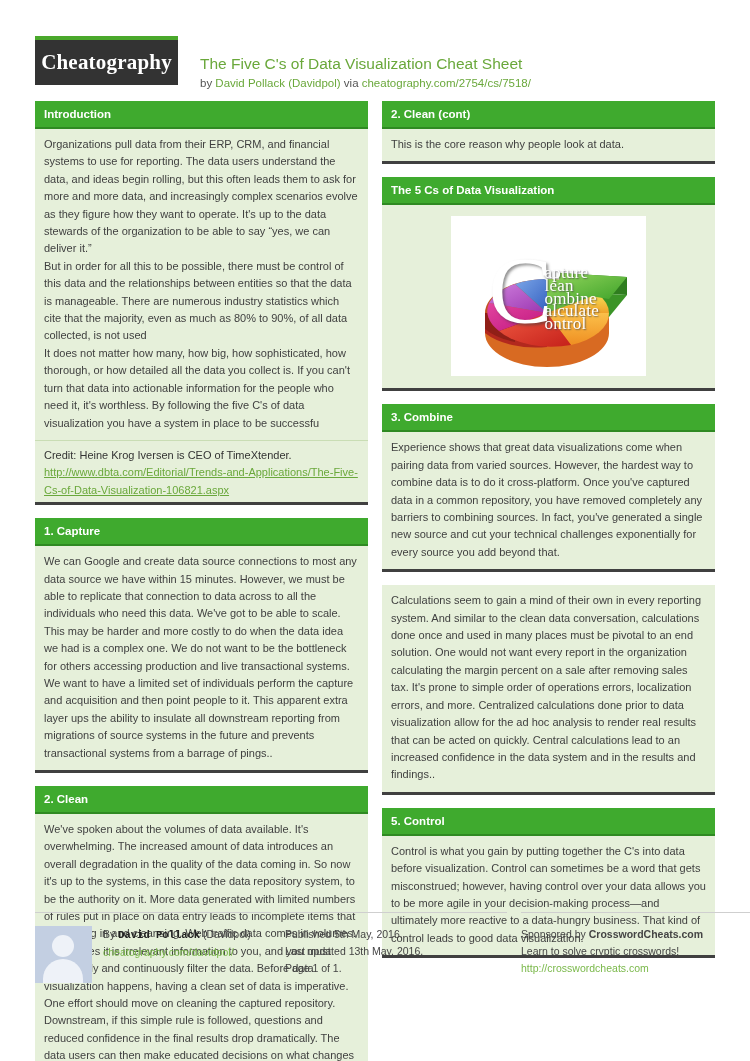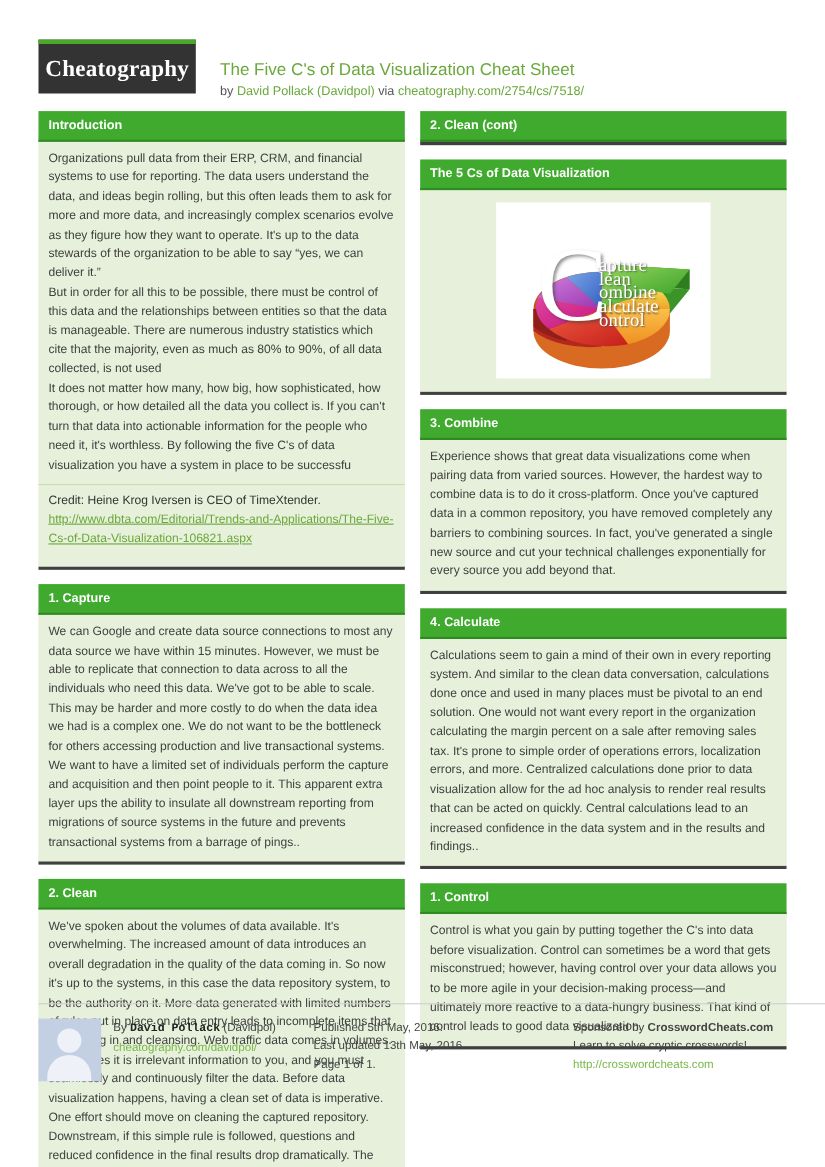--- a/index.html
+++ b/index.html
@@ -102,21 +102,21 @@
     margin: 0;
     font-size: 11px;
     line-height: 17.4px;
     color: #3f3f3f;
   }
   .block-body p + p {
     margin-top: 0px;
   }
   .credit-block {
     background: #e6f0da;
-    padding: 6px 9px 16px 9px;
+    padding: 6px 9px 3px 9px;
     border-top: 1px solid #c9ddb4;
   }
   .credit-block p {
     margin: 0;
     font-size: 11px;
     line-height: 17.4px;
   }
   .credit-link {
     color: #6aa83b;
     word-break: break-all;
@@ -272,20 +272,23 @@
           <p>We've spoken about the volumes of data available. It's overwhelming. The increased amount of data introduces an overall degradation in the quality of the data coming in. So now it's up to the systems, in this case the data repository system, to be the authority on it. More data generated with limited numbers of rules put in place on data entry leads to incomplete items that need filling in and cleansing. Web traffic data comes in volumes. Many times it is irrelevant information to you, and you must seamlessly and continuously filter the data. Before data visualization happens, having a clean set of data is imperative. One effort should move on cleaning the captured repository. Downstream, if this simple rule is followed, questions and reduced confidence in the final results drop dramatically. The data users can then make educated decisions on what changes need to be made.</p>
         </div>
       </div>
 
     </div>
 
     <div class="col">
 
       <div class="block">
         <div class="block-header">2. Clean (cont)</div>
+        <div class="block-body">
+          <p>This is the core reason why people look at data.</p>
+        </div>
       </div>
 
       <div class="block">
         <div class="block-header">The 5 Cs of Data Visualization</div>
         <div class="img-block-body">
           <div class="img-frame">
             <div class="pie-wrap">
               <svg width="180" height="150" viewBox="0 0 180 150">
                 <defs>
                   <linearGradient id="gGreen" x1="0" y1="0" x2="1" y2="1">
@@ -350,28 +353,27 @@
       </div>
 
       <div class="block">
         <div class="block-header">3. Combine</div>
         <div class="block-body">
           <p>Experience shows that great data visualizations come when pairing data from varied sources. However, the hardest way to combine data is to do it cross-platform. Once you've captured data in a common repository, you have removed completely any barriers to combining sources. In fact, you've generated a single new source and cut your technical challenges exponentially for every source you add beyond that.</p>
         </div>
       </div>
 
       <div class="block">
-        <div class="block-header">4. Calculate</div>
         <div class="block-body">
           <p>Calculations seem to gain a mind of their own in every reporting system. And similar to the clean data conversation, calculations done once and used in many places must be pivotal to an end solution. One would not want every report in the organization calculating the margin percent on a sale after removing sales tax. It's prone to simple order of operations errors, localization errors, and more. Centralized calculations done prior to data visualization allow for the ad hoc analysis to render real results that can be acted on quickly. Central calculations lead to an increased confidence in the data system and in the results and findings..</p>
         </div>
       </div>
 
       <div class="block">
-        <div class="block-header">1. Control</div>
+        <div class="block-header">5. Control</div>
         <div class="block-body">
           <p>Control is what you gain by putting together the C's into data before visualization. Control can sometimes be a word that gets misconstrued; however, having control over your data allows you to be more agile in your decision-making process—and ultimately more reactive to a data-hungry business. That kind of control leads to good data visualization.</p>
         </div>
       </div>
 
     </div>
   </div>
 
   <div class="footer">
     <div class="footer-col first">

